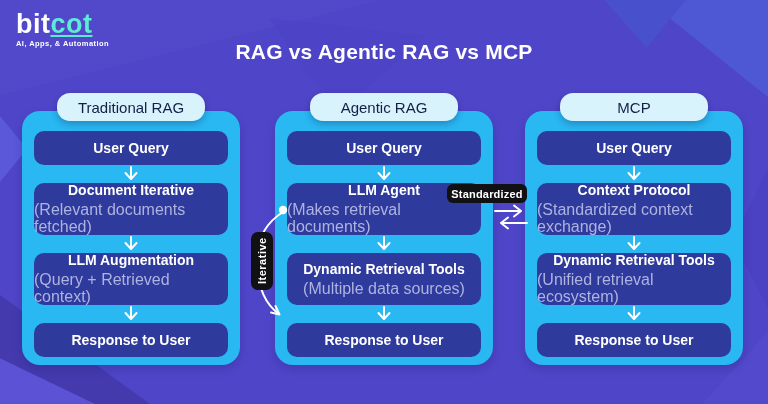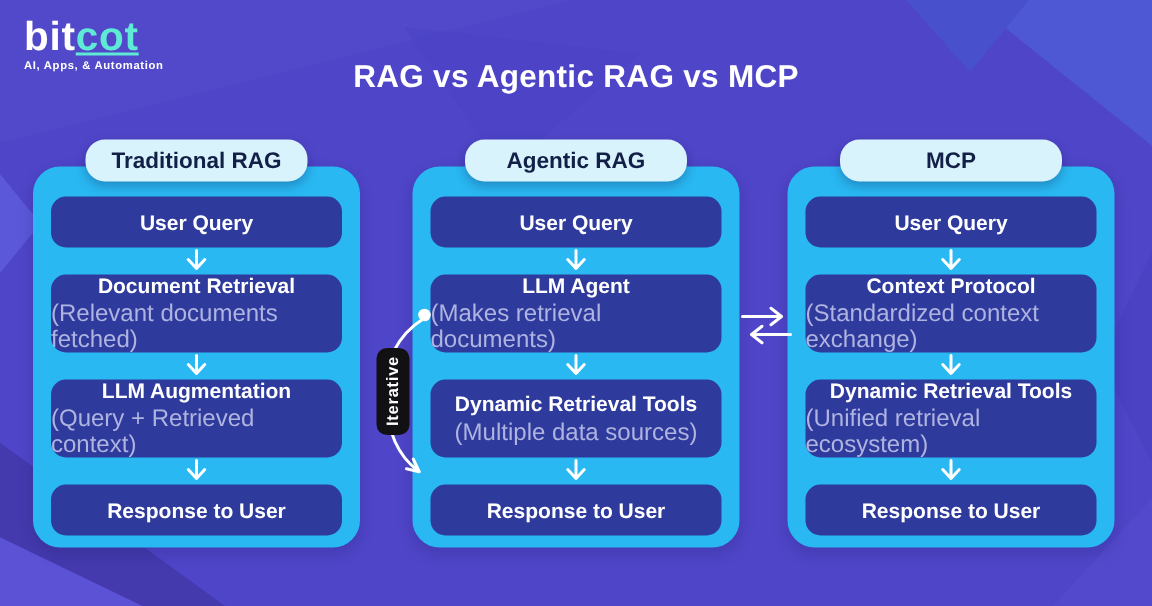--- a/index.html
+++ b/index.html
@@ -29,21 +29,21 @@
   
   .title{position:absolute;top:40px;left:0;right:0;margin:0;text-align:center;
     color:#ffffff;font-size:21px;font-weight:bold;letter-spacing:.2px;z-index:6;}
 
   
   .columns-area{position:absolute;inset:0;z-index:2;}
   .col{position:absolute;top:93px;width:218px;}
   .col1{left:22px}.col2{left:275px}.col3{left:525px}
   .pill{position:relative;z-index:3;margin:0 auto;width:148px;height:28px;
     background:#D9F3FC;border-radius:13px;display:flex;align-items:center;justify-content:center;
-    font-size:15px;font-weight:bold;color:#122048;box-shadow:0 3px 7px rgba(15,15,70,.28);}
+    font-size:15px;font-weight:normal;color:#122048;box-shadow:0 3px 7px rgba(15,15,70,.28);}
   .panel{position:relative;margin-top:-10px;height:254px;background:#29B8F2;border-radius:18px;
     padding:20px 12px 24px;box-sizing:border-box;display:flex;flex-direction:column;
     box-shadow:0 4px 10px rgba(15,15,70,.18);}
   .box{background:#2E3A9C;border-radius:10px;color:#ffffff;display:flex;flex-direction:column;
     align-items:center;justify-content:center;flex:none;height:34px;}
   .box.tall{height:52px;}
   .box-label{font-size:14px;font-weight:bold;line-height:1.2;}
   .box-sub{font-size:16px;color:#AEB3E0;margin-top:2px;line-height:1.1;}
   .arrow{height:18px;flex:none;display:flex;align-items:center;justify-content:center;}
 
@@ -86,21 +86,21 @@
         <div class="panel">
           <div class="box">
             <div class="box-label">User Query</div>
           </div>
           <div class="arrow">
             <svg width="18" height="16" viewBox="0 0 18 16">
               <path d="M9 1 V12 M3.5 7 L9 13 L14.5 7" stroke="#ffffff" stroke-width="2" fill="none" stroke-linecap="round" stroke-linejoin="round"></path>
             </svg>
           </div>
           <div class="box tall">
-            <div class="box-label">Document Retrieval</div>
+            <div class="box-label">Document Iterative</div>
             <div class="box-sub">(Relevant documents fetched)</div>
           </div>
           <div class="arrow">
             <svg width="18" height="16" viewBox="0 0 18 16">
               <path d="M9 1 V12 M3.5 7 L9 13 L14.5 7" stroke="#ffffff" stroke-width="2" fill="none" stroke-linecap="round" stroke-linejoin="round"></path>
             </svg>
           </div>
           <div class="box tall">
             <div class="box-label">LLM Augmentation</div>
             <div class="box-sub">(Query + Retrieved context)</div>
@@ -185,18 +185,19 @@
       </div>
     </div>
 
   <svg class="iter-svg" viewBox="0 0 60 125">
     <circle cx="43" cy="12" r="4.2" fill="#ffffff"></circle>
     <path d="M43 14 C 24 26, 16 44, 17 66 C 18 90, 25 106, 39 116" stroke="#ffffff" stroke-width="2" fill="none" stroke-linecap="round"></path>
     <path d="M31 114.5 L39.5 116.5 L35.5 108" stroke="#ffffff" stroke-width="2" fill="none" stroke-linecap="round" stroke-linejoin="round"></path>
   </svg>
   <div class="iter-label">Iterative</div>
 
+  <div class="std-label">Standardized</div>
   <svg class="exch-svg" viewBox="0 0 36 28">
     <path d="M2 8 H27 M21 2.5 L28 8 L21 13.5" stroke="#ffffff" stroke-width="2" fill="none" stroke-linecap="round" stroke-linejoin="round"></path>
     <path d="M34 20 H9 M15 14.5 L8 20 L15 25.5" stroke="#ffffff" stroke-width="2" fill="none" stroke-linecap="round" stroke-linejoin="round"></path>
   </svg>
 
 </div>
 
 </body></html>

